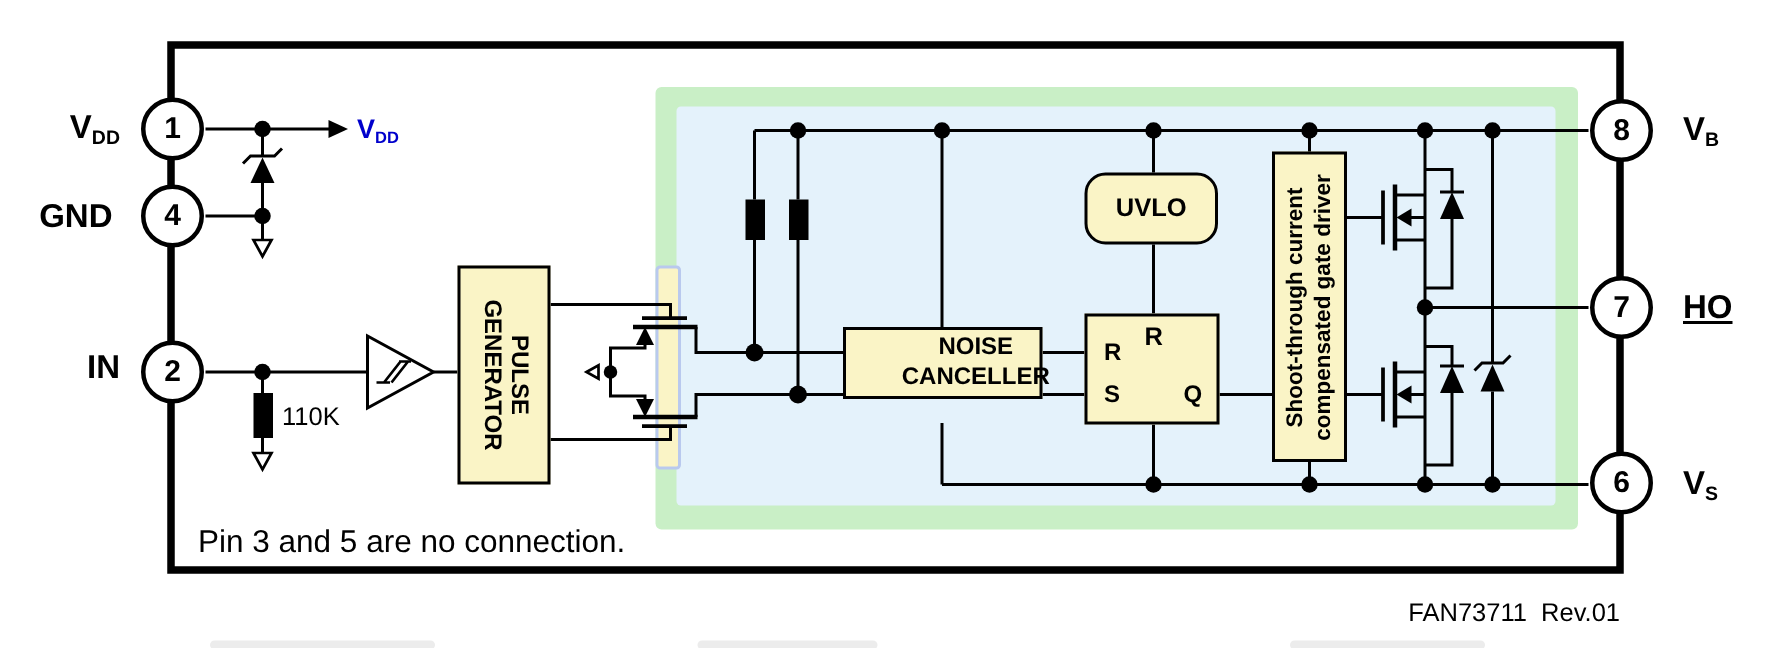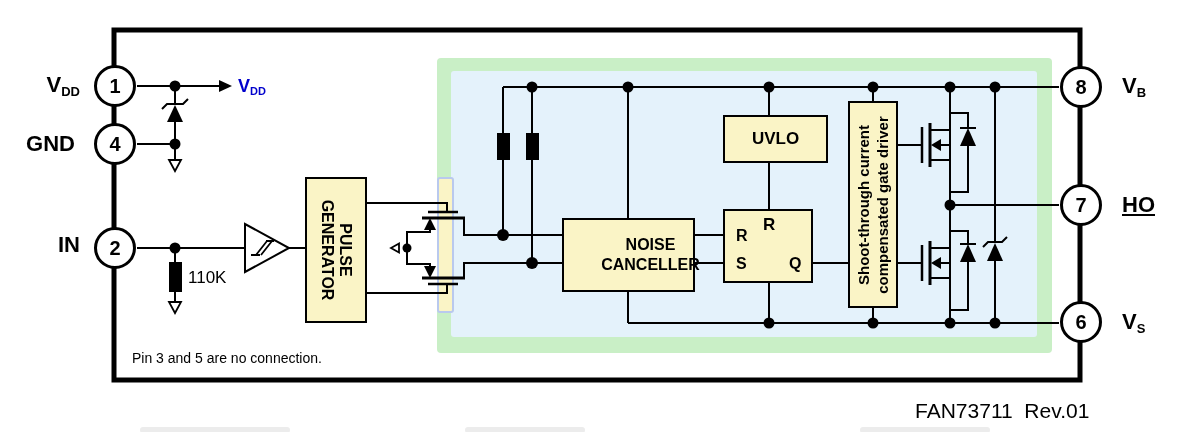--- a/index.html
+++ b/index.html
@@ -158,28 +158,28 @@
     </g>
   </svg>
 
   <div class="block" style="left:305px;top:177px;width:62px;height:146px;font-size:16px;">
     <div class="vtext rot-cw">
       <div>PULSE</div>
       <div>GENERATOR</div>
     </div>
   </div>
 
-  <div class="block" style="left:562px;top:218px;width:133px;height:74px;font-size:16px;line-height:20px;padding-left:44px;">
+  <div class="block" style="left:562px;top:218px;width:133px;height:48px;font-size:16px;line-height:20px;padding-left:44px;">
     <div>
       <div>NOISE</div>
       <div>CANCELLER</div>
     </div>
   </div>
 
-  <div class="block" style="left:723px;top:115px;width:105px;height:48px;font-size:17px;">
+  <div class="block" style="left:723px;top:115px;width:89px;height:48px;font-size:17px;border-radius:14px;">
     <span>UVLO</span>
   </div>
 
   <div class="block" style="left:723px;top:209px;width:90px;height:74px;">
     <span class="latchlbl" style="left:38px;top:4px;font-size:17px;">R</span>
     <span class="latchlbl" style="left:11px;top:16px;">R</span>
     <span class="latchlbl" style="left:11px;top:44px;">S</span>
     <span class="latchlbl" style="left:64px;top:44px;">Q</span>
   </div>
 
@@ -221,20 +221,20 @@
   <div class="pinlbl" style="left:1122px;top:309px;text-align:right;">
     <span>V</span><span class="sub">S</span>
   </div>
 
   <div class="netlbl" style="left:238px;top:76px;">
     <span>V</span><span class="sub">DD</span>
   </div>
 
   <div class="small" style="left:188px;top:268px;">110K</div>
 
-  <div class="small" style="left:132px;top:350px;font-size:14px;">Pin 3 and 5 are no connection.</div>
-  <div class="small footer" style="left:915px;top:399px;width:165px;font-size:21px;text-align:right;">FAN73711  Rev.01</div>
+  <div class="small" style="left:132px;top:350px;font-size:21px;">Pin 3 and 5 are no connection.</div>
+  <div class="small footer" style="left:915px;top:399px;width:165px;font-size:17px;text-align:right;">FAN73711  Rev.01</div>
 
   <div class="artifact" style="left:140px;top:427px;width:150px;"></div>
   <div class="artifact" style="left:465px;top:427px;width:120px;"></div>
   <div class="artifact" style="left:860px;top:427px;width:130px;"></div>
 
 </div>
 
 </body></html>

